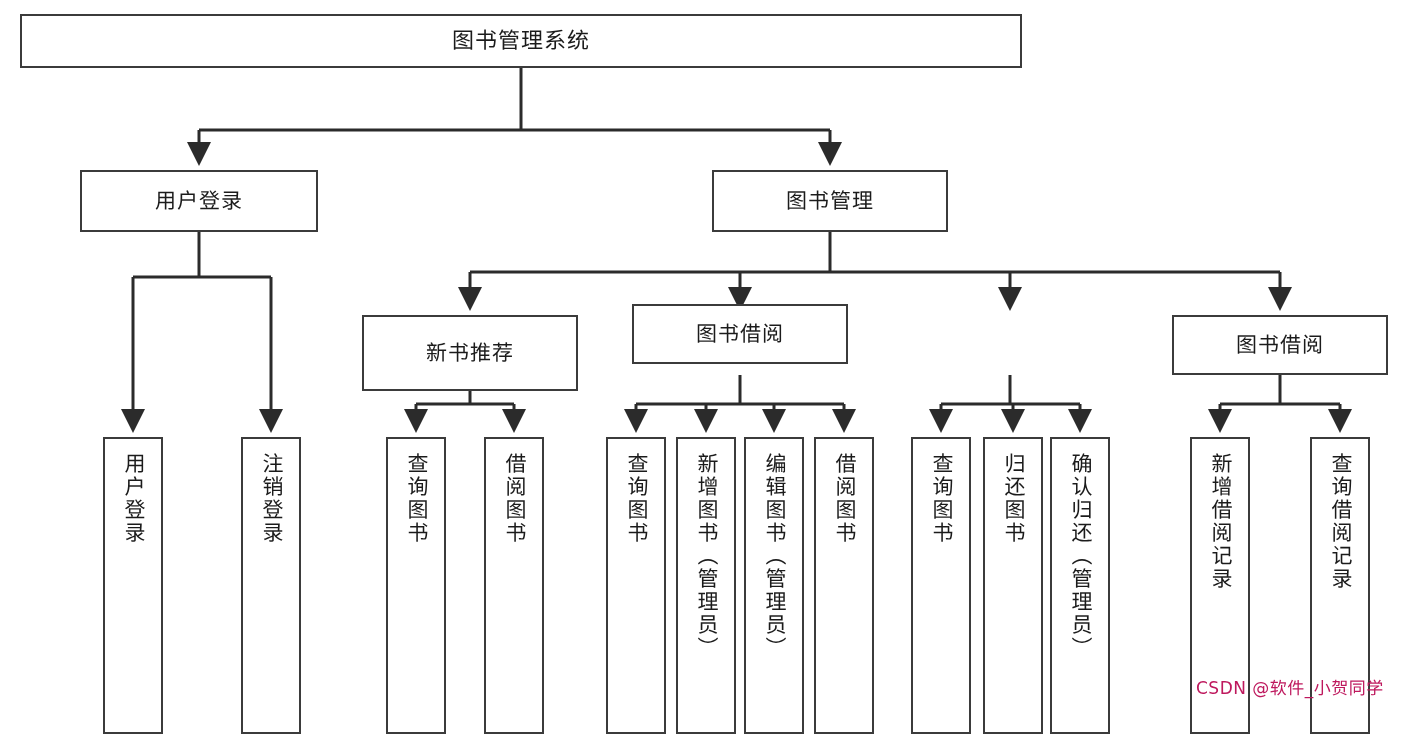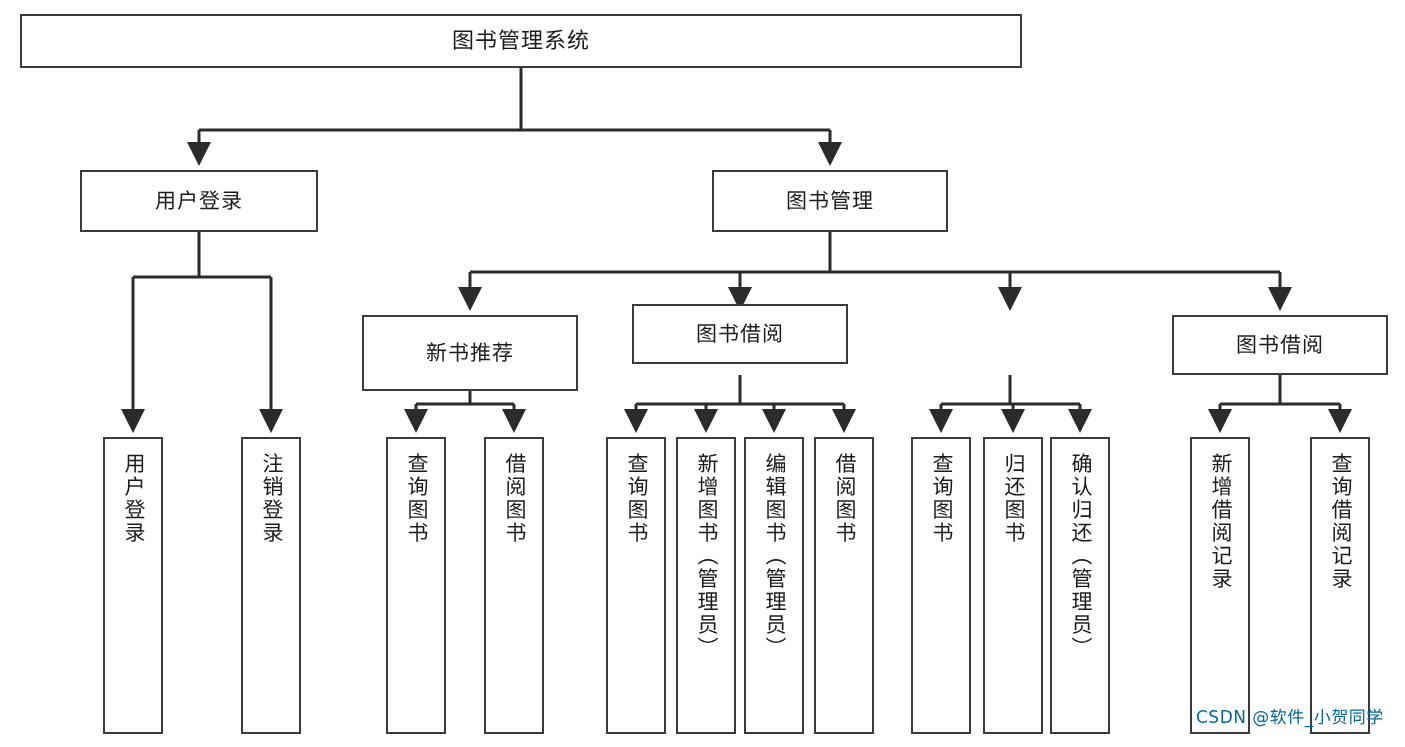--- a/index.html
+++ b/index.html
@@ -63,23 +63,23 @@
     writing-mode: vertical-rl;
     text-orientation: upright;
     font-size: 21px;
     line-height: 1.05;
     letter-spacing: 2px;
     white-space: nowrap;
   }
   .watermark {
     position: absolute;
     left: 1196px;
-    top: 703px;
+    top: 674px;
     font-size: 17px;
-    color: #0369a1;
+    color: #be185d;
     letter-spacing: 0.5px;
     z-index: 5;
     white-space: nowrap;
     font-family: "DejaVu Sans", "Liberation Sans", sans-serif;
   }
 </style>
 </head>
 <body>
 
 <div id="canvas" style="width: 1405px; height: 747px;">

